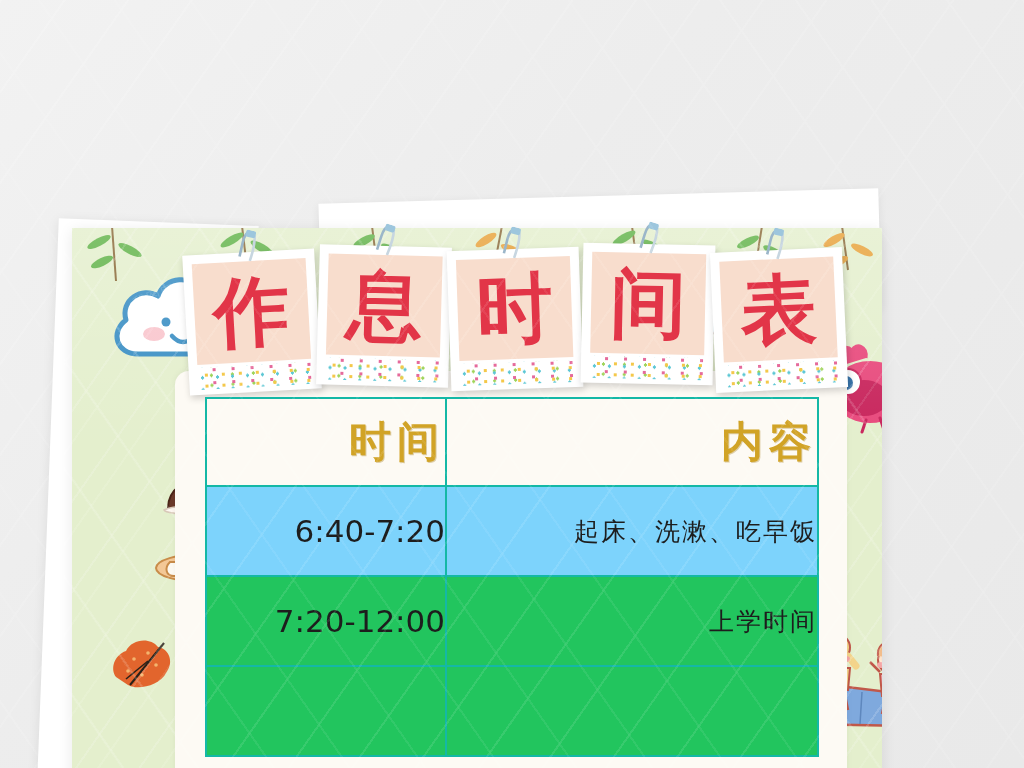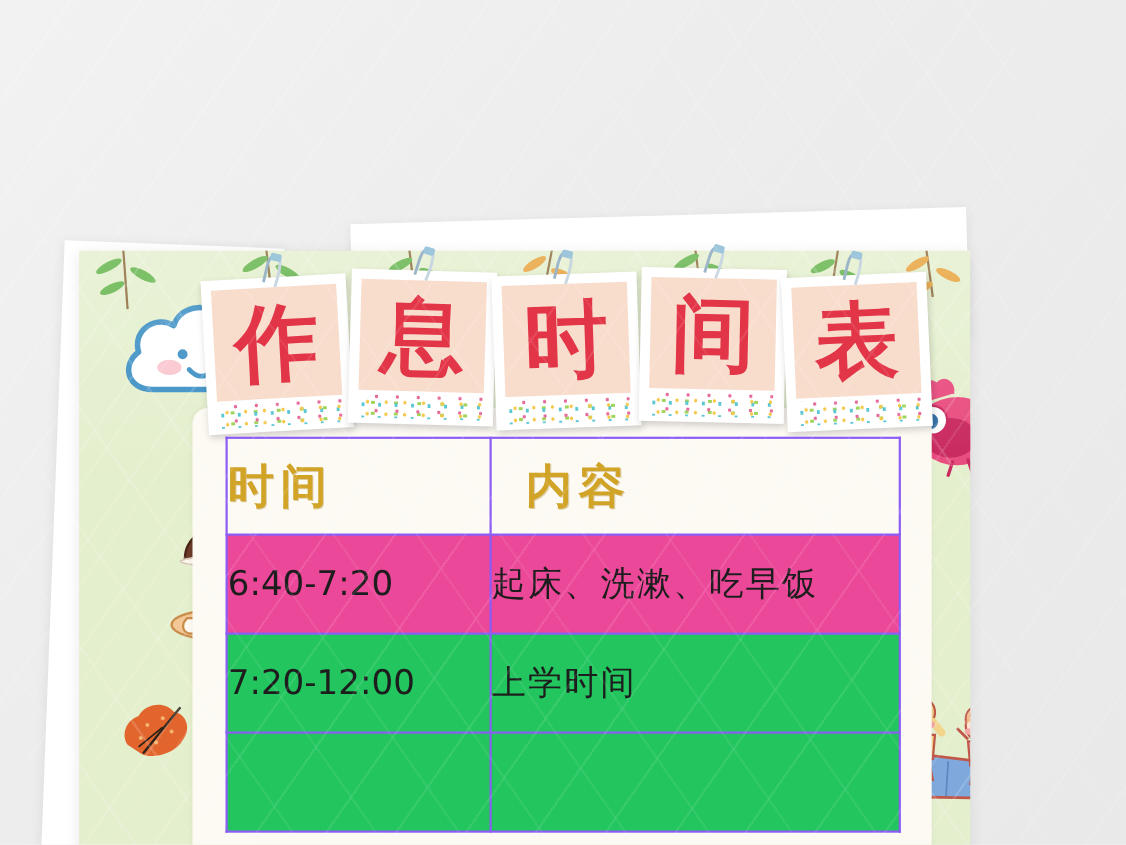--- a/index.html
+++ b/index.html
@@ -104,45 +104,45 @@
 
   
   .sched-table {
     position: absolute;
     left: 205px; top: 397px;
     width: 612px;
     border-collapse: collapse;
     table-layout: fixed;
   }
   .sched-table td {
-    border: 2px solid #8b5cf6;
+    border: 2px solid #14b8a6;
     height: 90px;
-    text-align: left;
+    text-align: right;
     vertical-align: middle;
     font-family: "DejaVu Sans", "Liberation Sans", sans-serif;
     margin-top: 36px;
   }
   .col-time { width: 240px; }
   .col-content { width: 372px; padding-left: 31px; }
 
   .hdr td {
     background: #fdfaf4;
     height: 88px;
   }
   .hdr .htxt {
     color: #d1a326;
     font-size: 42px;
     font-weight: 700;
     letter-spacing: 6px;
     text-shadow: 1px 1px 0 rgba(160,120,20,0.35);
   }
-  .row-alt td { background: #ec4899; }
+  .row-alt td { background: #7dd3fc; }
   .row-plain td { background: #22c55e; }
   .cell-time  { font-size: 31px; color: #1d1d1d; letter-spacing: 0px; }
-  .cell-text  { font-size: 31px; color: #1d1d1d; letter-spacing: 2px; }
+  .cell-text  { font-size: 25px; color: #1d1d1d; letter-spacing: 2px; }
 
   
   .sprite { position: absolute; }
 
   
   .watermark {
     position: absolute; inset: 0;
     pointer-events: none;
     opacity: 0.28;
     background-image:

